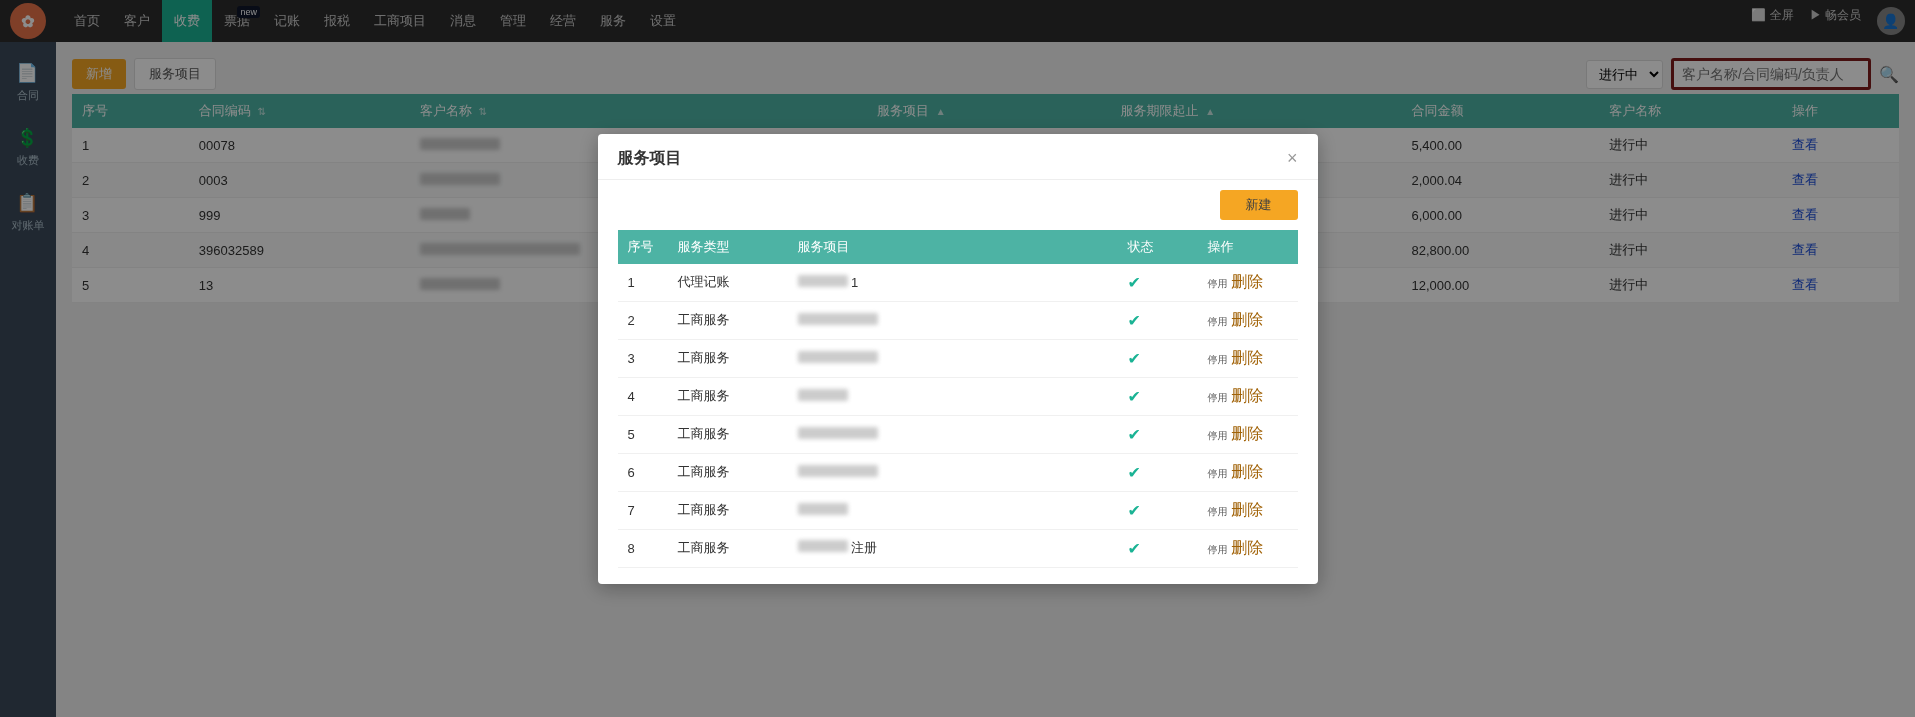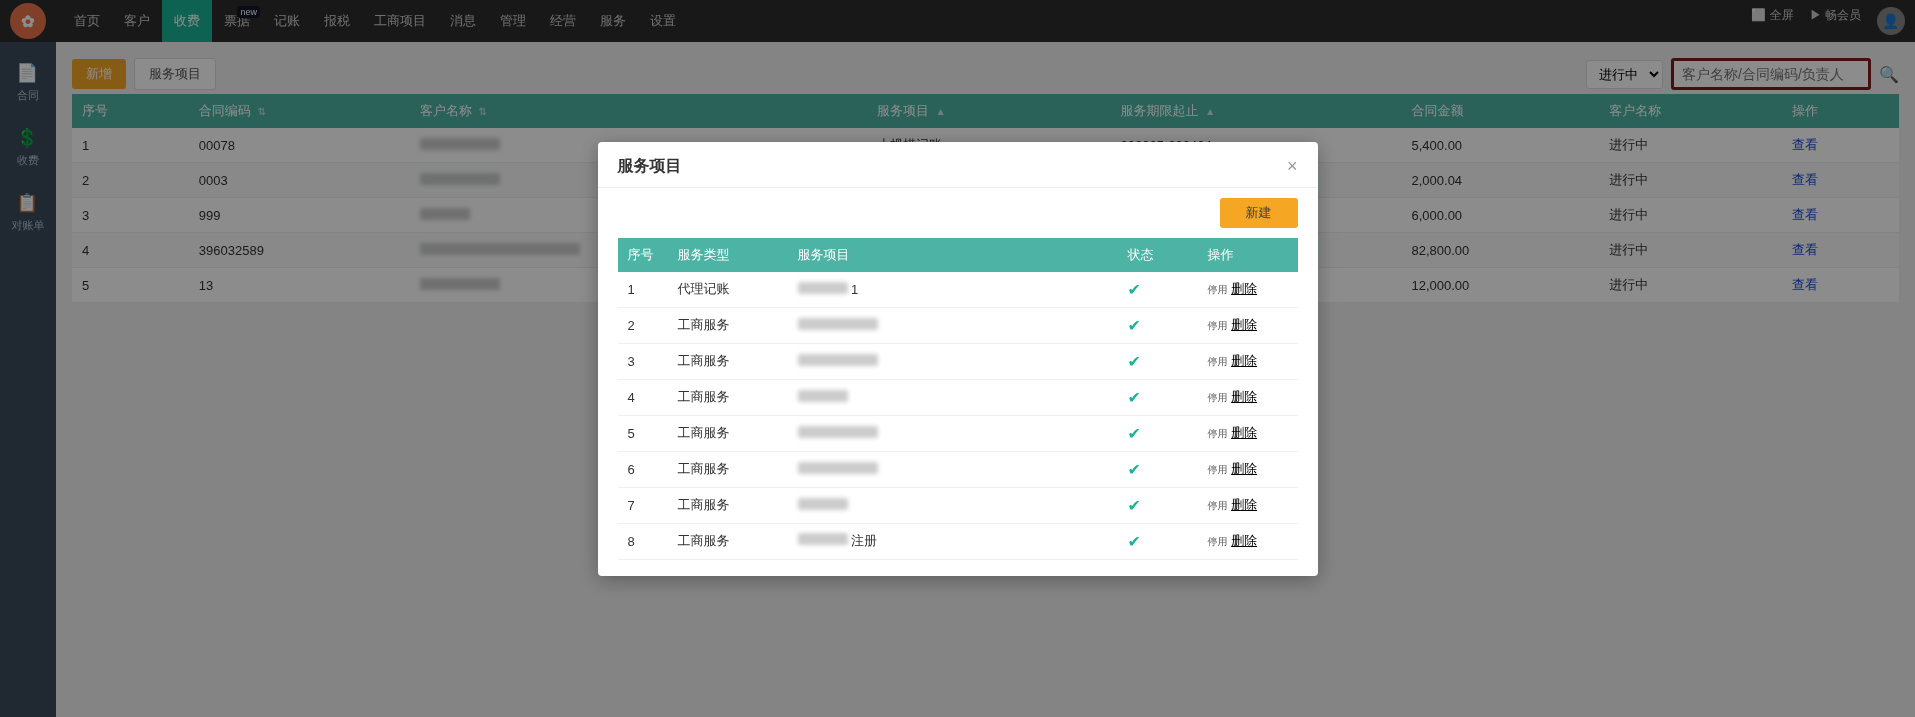--- a/index.html
+++ b/index.html
@@ -126,21 +126,21 @@
     .service-table { width: 100%; border-collapse: collapse; }
     .service-table th {
       background: #4db3a4; color: white; padding: 8px 10px;
       text-align: left; font-size: 13px; font-weight: normal;
     }
     .service-table td {
       padding: 8px 10px; border-bottom: 1px solid #f0f0f0; font-size: 13px;
     }
     .status-check { color: #1ab394; font-size: 16px; }
     .btn-disable { color: #555; background: none; border: none; cursor: pointer; font-size: 10px; }
-    .btn-delete { color: #000000; background: none; border: none; cursor: pointer; font-size: 13px; text-decoration: underline; }
+    .btn-delete { color: #a16207; background: none; border: none; cursor: pointer; font-size: 16px; }
     .blurred {
       display: inline-block; width: 80px; height: 12px;
       background: #ccc; border-radius: 2px; filter: blur(2px);
     }
     .blurred-sm {
       display: inline-block; width: 50px; height: 12px;
       background: #ccc; border-radius: 2px; filter: blur(2px);
     }
     .blurred-lg {
       display: inline-block; width: 160px; height: 12px;

